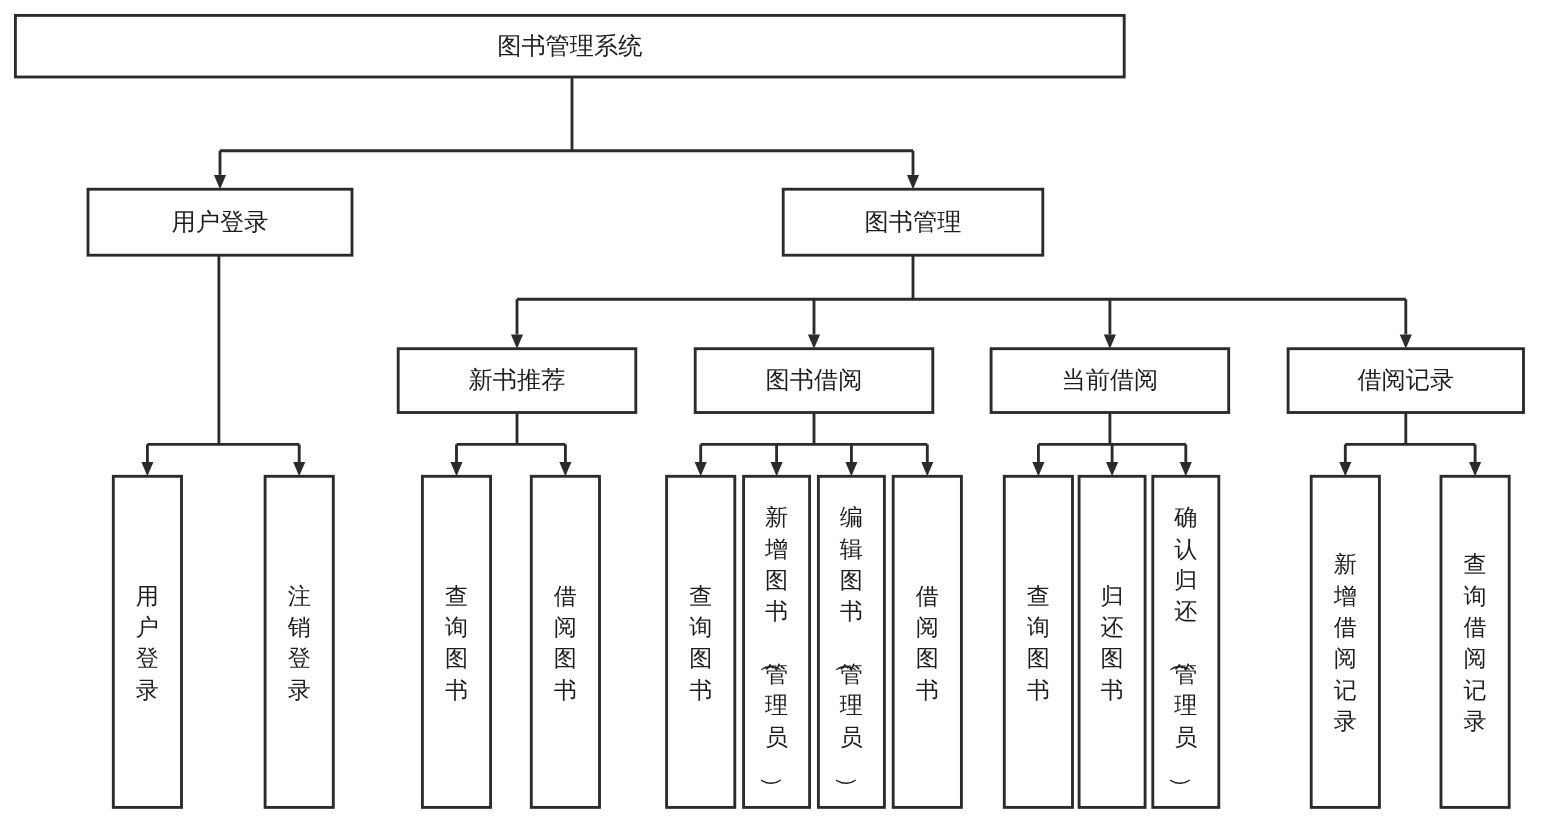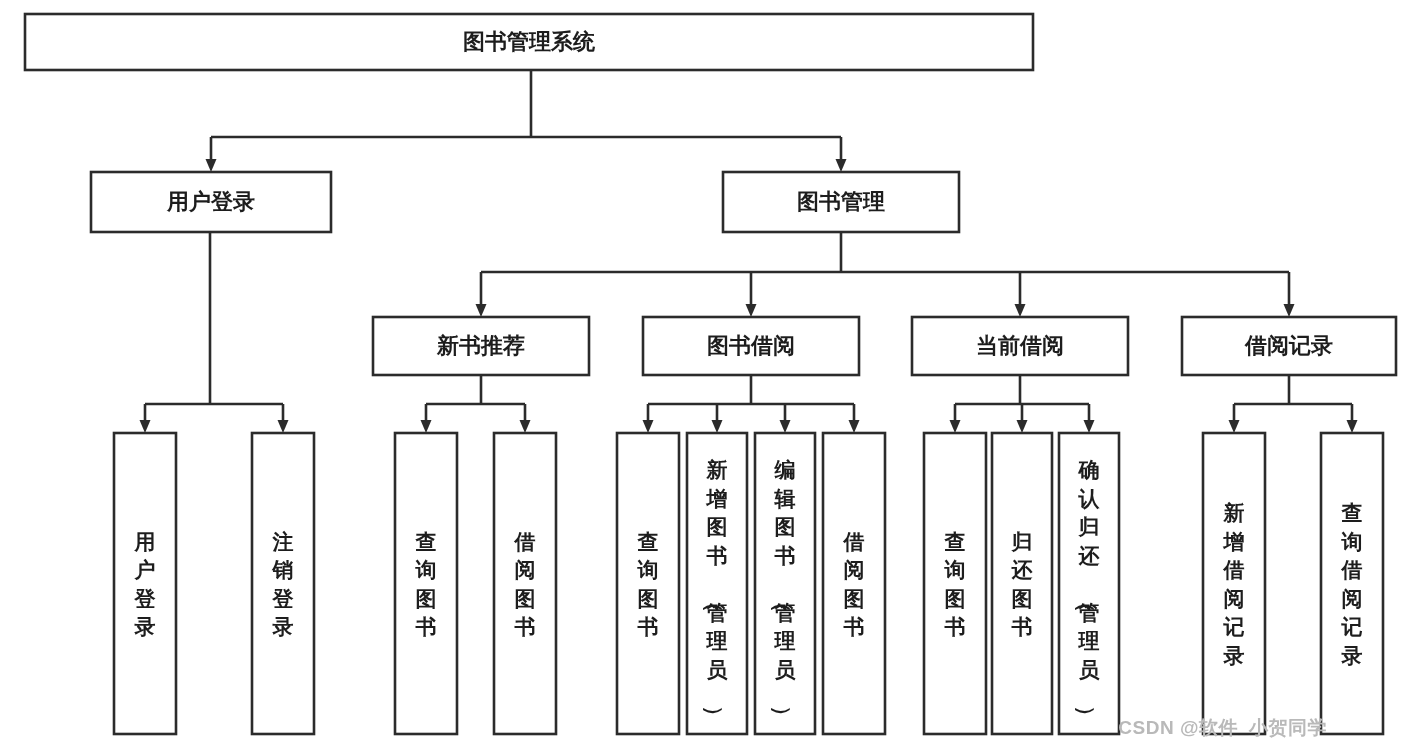--- a/index.html
+++ b/index.html
@@ -10,25 +10,24 @@
   }
   body {
     width: 1405px;
     height: 747px;
     font-family: "Liberation Sans", "DejaVu Sans", sans-serif;
     overflow: hidden;
     position: relative;
   }
   #diagram-root {
     position: absolute;
-    left: 11px;
+    left: 0;
     top: 0;
     width: 1326px;
     height: 747px;
-    font-weight: bold;
   }
   svg.diagram-canvas {
     display: block;
     width: 1405px;
     height: 747px;
     background: #ffffff;
   }
   .node-box {
     fill: #ffffff;
     stroke: #2b2b2b;
@@ -221,14 +220,13 @@
         <g>
           <rect class="node-box" x="1192" y="433" width="62" height="301"></rect>
           <text class="node-label-vertical" x="1223" y="520.23" font-size="21"><tspan x="1223" dy="0">新</tspan><tspan x="1223" dy="28.5">增</tspan><tspan x="1223" dy="28.5">借</tspan><tspan x="1223" dy="28.5">阅</tspan><tspan x="1223" dy="28.5">记</tspan><tspan x="1223" dy="28.5">录</tspan></text>
         </g>
         <g>
           <rect class="node-box" x="1310" y="433" width="62" height="301"></rect>
           <text class="node-label-vertical" x="1341" y="520.23" font-size="21"><tspan x="1341" dy="0">查</tspan><tspan x="1341" dy="28.5">询</tspan><tspan x="1341" dy="28.5">借</tspan><tspan x="1341" dy="28.5">阅</tspan><tspan x="1341" dy="28.5">记</tspan><tspan x="1341" dy="28.5">录</tspan></text>
         </g>
       </g>
   </svg>
-  <div class="watermark">CSDN @软件_小贺同学</div>
 </div>
 
 </body></html>

